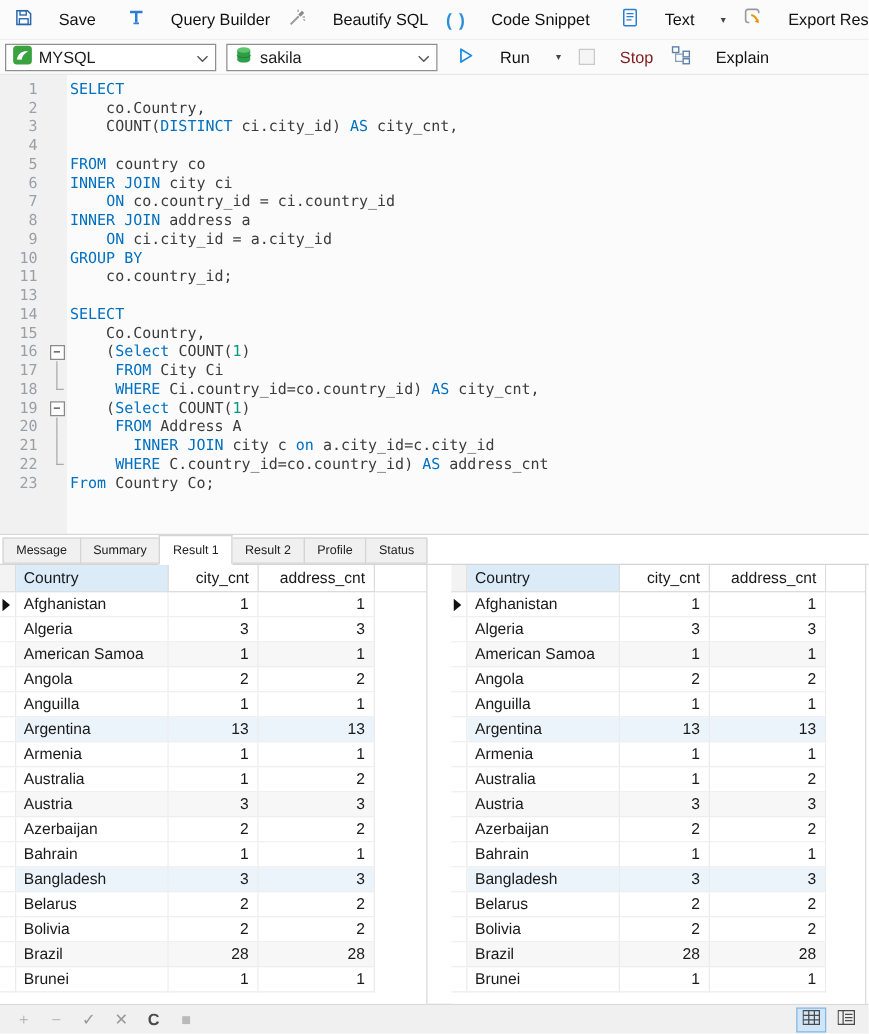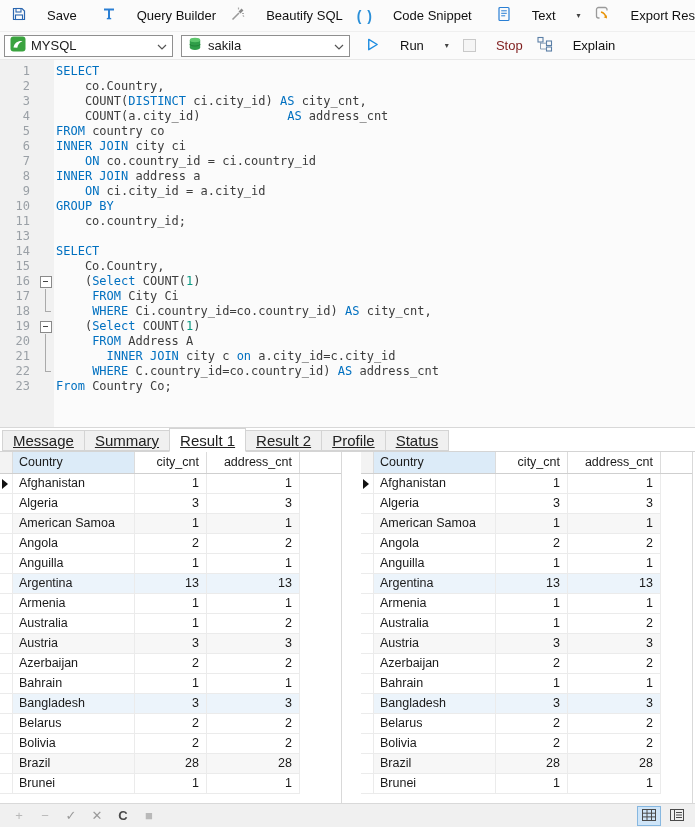--- a/index.html
+++ b/index.html
@@ -38,22 +38,22 @@
   .fold-start::before { content:""; position:absolute; left:2px; top:2px; width:10px; height:10px;
     border:1px solid #8a8a8a; background:#fff; }
   .fold-start::after { content:""; position:absolute; left:5px; top:7px; width:5px; height:1px; background:#444; }
   .fold-mid::before { content:""; position:absolute; left:7px; top:0; width:1px; height:15px; background:#aaa; }
   .fold-end::before { content:""; position:absolute; left:7px; top:0; width:1px; height:8px; background:#aaa; }
   .fold-end::after { content:""; position:absolute; left:7px; top:7px; width:6px; height:1px; background:#aaa; }
 
   
   .tabbar { height:24px; background:#fff; position:relative; display:flex;
     align-items:flex-end; padding-left:2px; border-bottom:1px solid #d4d4d4; }
-  .tab { height:21px; line-height:20px; padding:0 10px; font-size:15px; color:#222;
-    background:#f0f0f0; border:1px solid #d4d4d4; margin-right:-1px; cursor:default;text-decoration:underline; }
+  .tab { height:21px; line-height:20px; padding:0 10px; font-size:10px; color:#222;
+    background:#f0f0f0; border:1px solid #d4d4d4; margin-right:-1px; cursor:default; }
   .tab.active { height:24px; line-height:23px; background:#fff; border-bottom:1px solid #fff;
     margin-bottom:-1px; position:relative; z-index:2; }
 
   
   .results { height:351px; display:flex; background:#fff;gap:16px; }
   .grid { width:342px; background:#fff; border-right:1px solid #d9d9d9; flex:none; overflow:hidden; }
   .grid.right { margin-left:3px; width:332px; }
   .hrow { display:flex; height:22px; border-bottom:1px solid #cfcfcf; }
   .hcell { border-right:1px solid #dcdcdc; padding:0 6px; line-height:21px; font-size:12.5px;
     white-space:nowrap; overflow:hidden; flex:none; }
@@ -213,21 +213,20 @@
         <div class="codetext"><span>    co.Country,</span></div>
       </div>
       <div class="eline">
         <div class="lnum">3</div>
         <div class="fold"></div>
         <div class="codetext"><span>    COUNT(</span><span class="k">DISTINCT</span><span> ci.city_id) </span><span class="k">AS</span><span> city_cnt,</span></div>
       </div>
       <div class="eline">
         <div class="lnum">4</div>
         <div class="fold"></div>
-        <div class="codetext"><span>    COUNT(a.city_id)            </span><span class="k">AS</span><span> address_cnt</span></div>
       </div>
       <div class="eline">
         <div class="lnum">5</div>
         <div class="fold"></div>
         <div class="codetext"><span class="k">FROM</span><span> country co</span></div>
       </div>
       <div class="eline">
         <div class="lnum">6</div>
         <div class="fold"></div>
         <div class="codetext"><span class="k">INNER JOIN</span><span> city ci</span></div>

